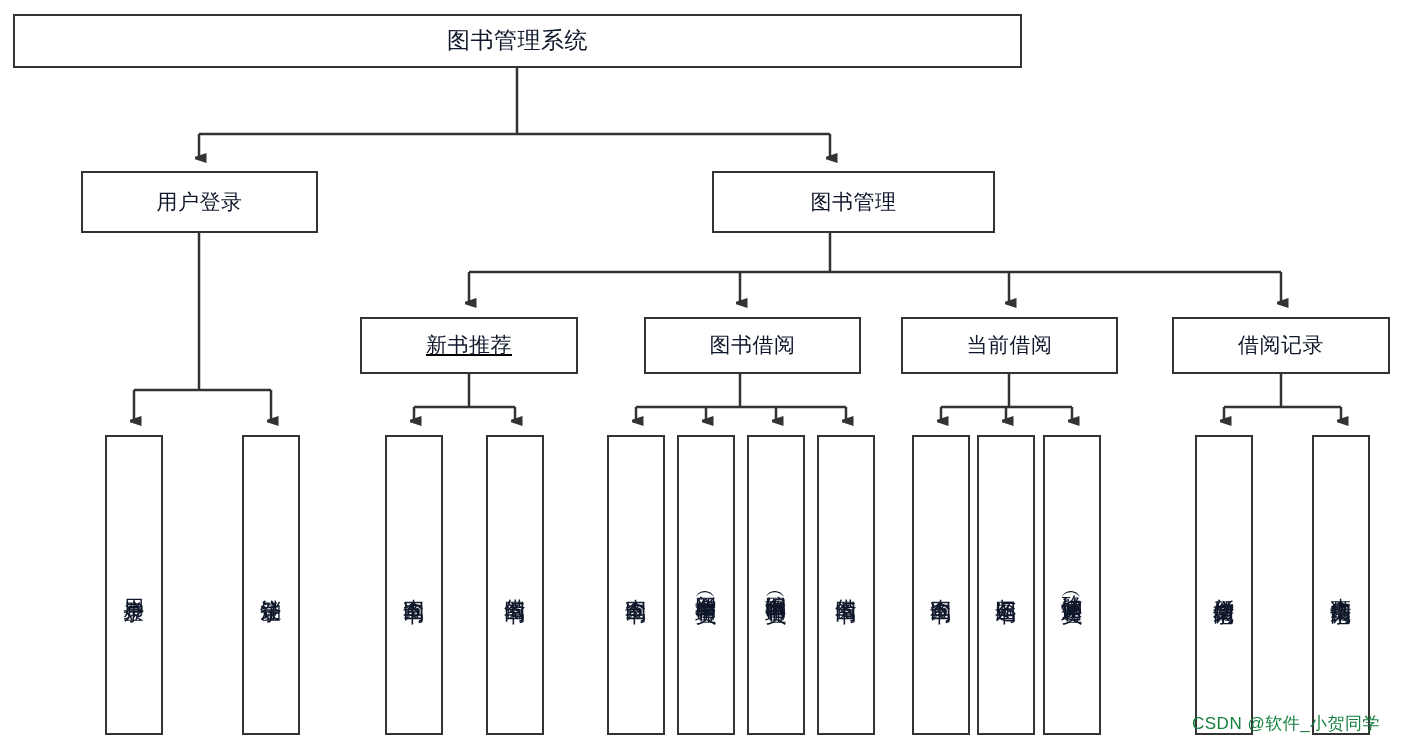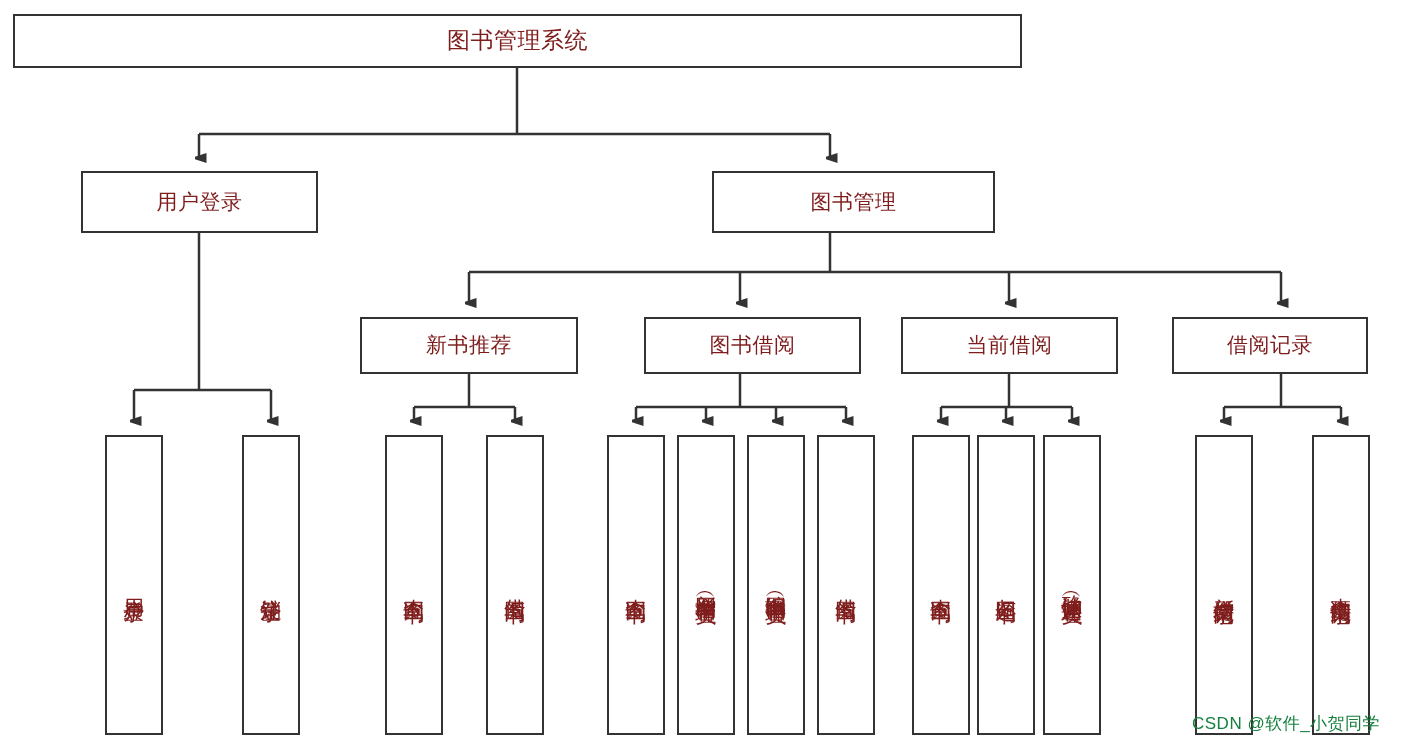--- a/index.html
+++ b/index.html
@@ -29,21 +29,21 @@
     box-sizing: border-box;
     border: 2.5px solid #333333;
     background: #ffffff;
     display: flex;
     align-items: center;
     justify-content: center;
     overflow: hidden;
   }
   .node-label {
     font-size: 21px;
-    color: #7f1d1d;
+    color: #0f172a;
     line-height: 1.18;
     letter-spacing: 0.5px;
     white-space: nowrap;
   }
   
   .node.vertical {
     align-items: center;
     justify-content: center;
   }
   .node.vertical .node-label {
@@ -122,30 +122,30 @@
     <span class="node-label" style="font-size:23px;">图书管理系统</span>
   </div>
 
   <div class="node" style="left:81px; top:171px; width:237px; height:62px;">
     <span class="node-label">用户登录</span>
   </div>
   <div class="node" style="left:712px; top:171px; width:283px; height:62px;">
     <span class="node-label">图书管理</span>
   </div>
 
-  <div class="node" style="left:360px; top:317px; width:218px; height:57px;">
+  <div class="node" style="left:360px; top:317px; width:218px; height:57px;text-decoration:underline;">
     <span class="node-label">新书推荐</span>
   </div>
   <div class="node" style="left:632px; top:317px; width:217px; height:57px;margin-left:12px;">
     <span class="node-label">图书借阅</span>
   </div>
   <div class="node" style="left:901px; top:317px; width:217px; height:57px;">
     <span class="node-label">当前借阅</span>
   </div>
-  <div class="node" style="left:1172px; top:317px; width:196px; height:57px;">
+  <div class="node" style="left:1172px; top:317px; width:218px; height:57px;">
     <span class="node-label">借阅记录</span>
   </div>
 
   <div class="node vertical" style="left:105px; top:435px; width:58px; height:300px;">
     <span class="node-label">用户登录</span>
   </div>
   <div class="node vertical" style="left:242px; top:435px; width:58px; height:300px;">
     <span class="node-label">注销登录</span>
   </div>
 

